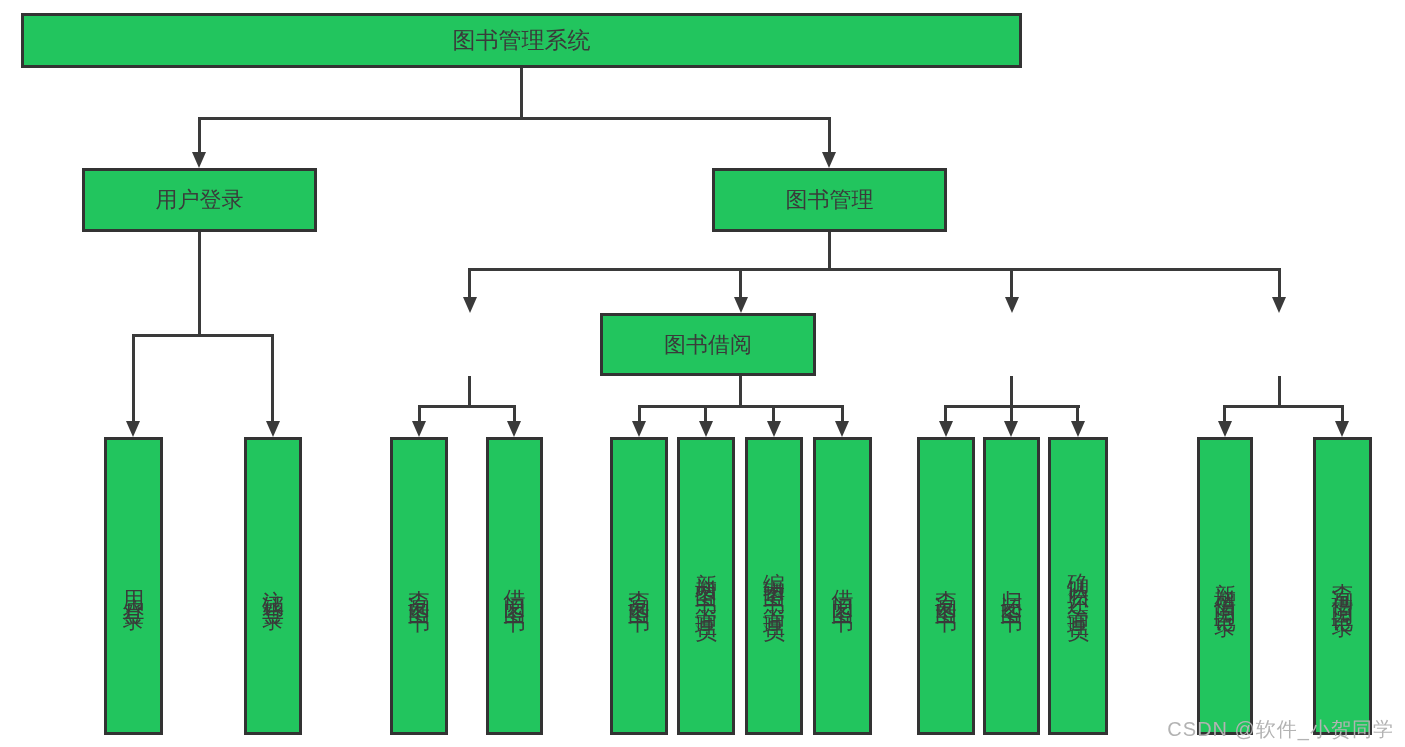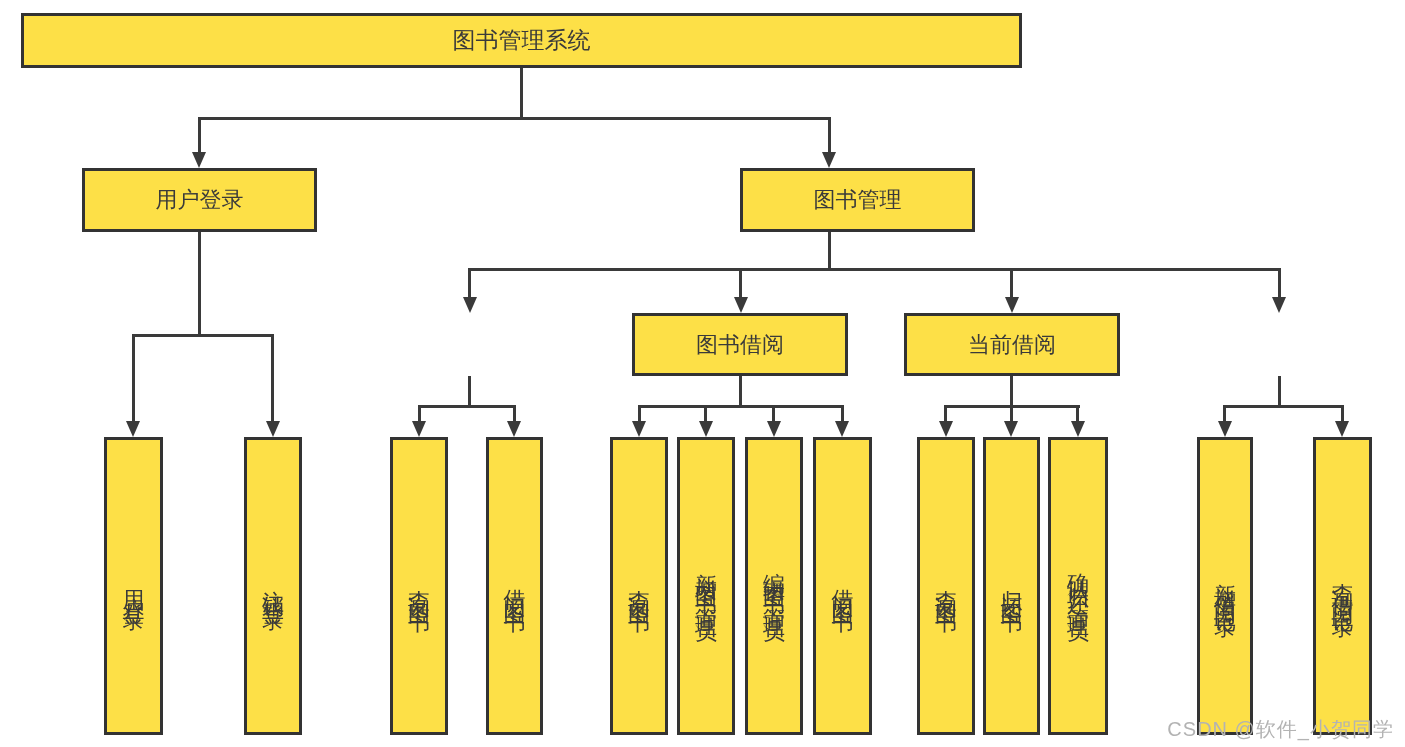--- a/index.html
+++ b/index.html
@@ -31,21 +31,21 @@
     width: 0;
     height: 0;
     border-left: 7px solid transparent;
     border-right: 7px solid transparent;
     border-top: 16px solid #3a3a3a;
   }
   
   .box {
     position: absolute;
     box-sizing: border-box;
-    background: #fde047;
+    background: #22c55e;
     border: 3px solid #333333;
     display: flex;
     align-items: center;
     justify-content: center;
     color: #3a3a3a;
     font-size: 22px;
     text-align: center;
   }
   .root {
     font-size: 23px;
@@ -132,29 +132,26 @@
   <div class="v" style="left:1341px;top:405px;height:17px"></div>
   <div class="arrow" style="left:1335px;top:421px"></div>
 
   <div class="box root" style="left:21px;top:13px;width:1001px;height:55px">
     <span>图书管理系统</span>
   </div>
 
   <div class="box" style="left:82px;top:168px;width:235px;height:64px">
     <span>用户登录</span>
   </div>
-  <div class="box" style="left:740px;top:168px;width:235px;height:64px">
+  <div class="box" style="left:712px;top:168px;width:235px;height:64px">
     <span>图书管理</span>
   </div>
 
-  <div class="box" style="left:632px;top:313px;width:216px;height:63px">
+  <div class="box" style="left:600px;top:313px;width:216px;height:63px">
     <span>图书借阅</span>
-  </div>
-  <div class="box" style="left:904px;top:313px;width:216px;height:63px">
-    <span>当前借阅</span>
   </div>
 
   <div class="box leaf" style="left:104px;top:437px;width:59px;height:298px">
     <span class="vtext">用户登录</span>
   </div>
   <div class="box leaf" style="left:244px;top:437px;width:58px;height:298px">
     <span class="vtext">注销登录</span>
   </div>
 
   <div class="box leaf" style="left:390px;top:437px;width:58px;height:298px">

